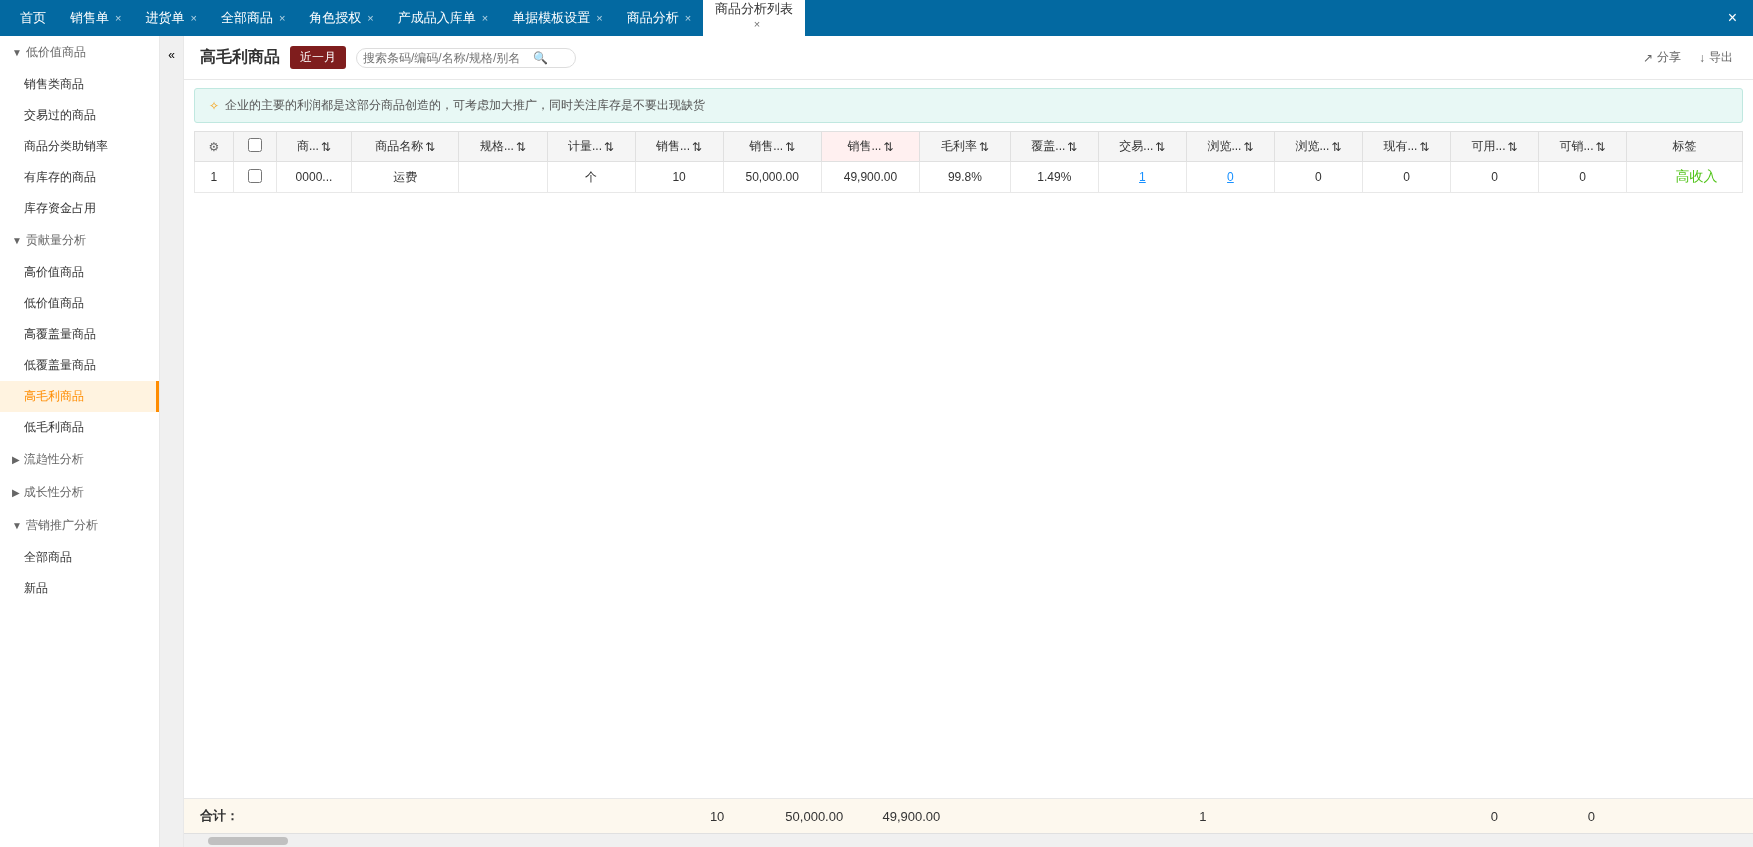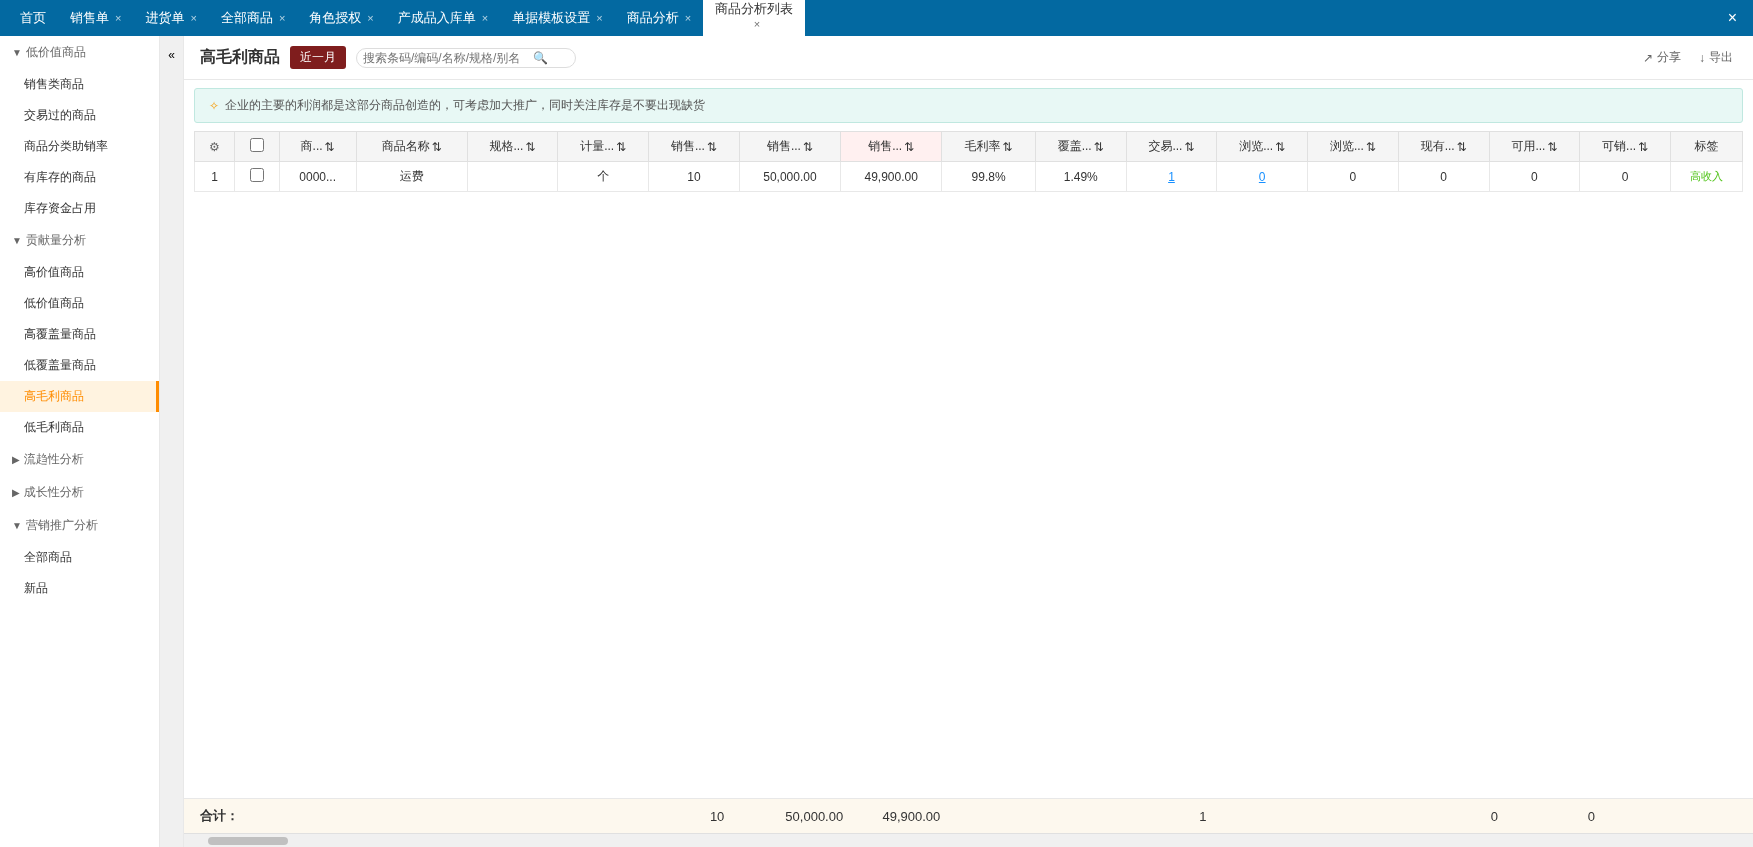--- a/index.html
+++ b/index.html
@@ -210,21 +210,22 @@
     }
     tbody tr td {
       border: 1px solid #e8e8e8;
       padding: 6px 8px;
       text-align: center;
       color: #333;
     }
 
     .tag-high {
       color: #52c41a;
-      font-size: 11px;
+      font-size: 14px;
+      margin-left: 24px;
     }
     .link-style {
       color: #1890ff;
       text-decoration: underline;
       cursor: pointer;
     }
 
     
     .footer-bar {
       background: #fdf8ee;

